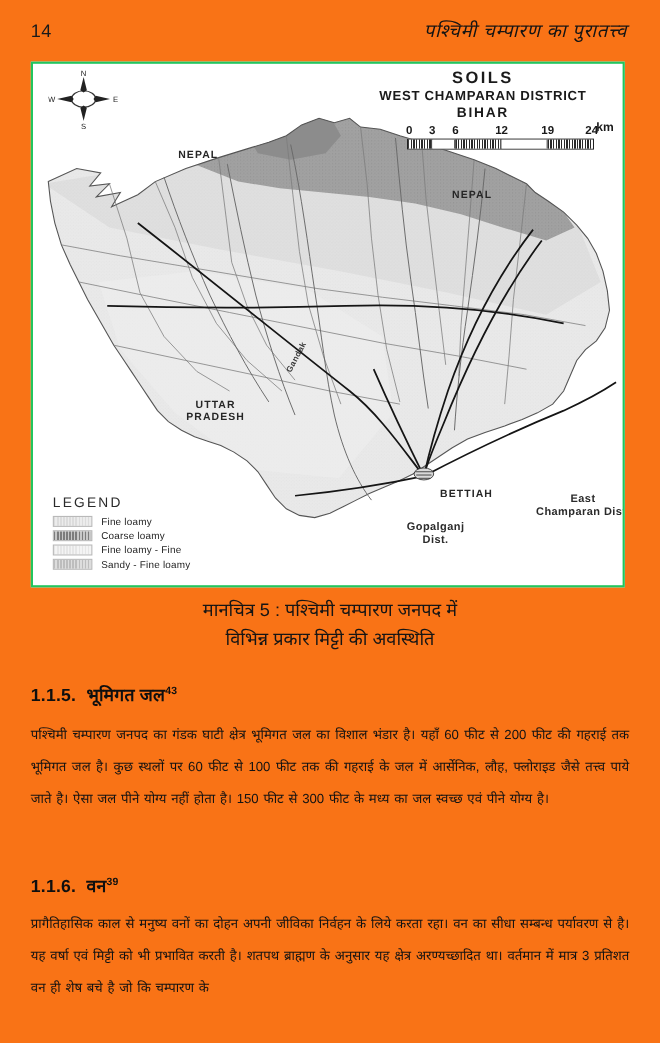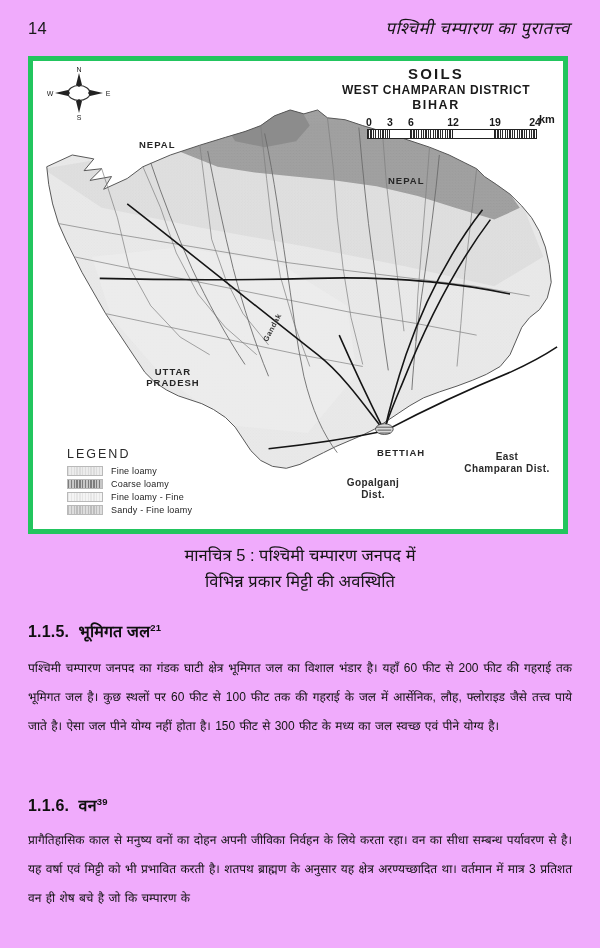--- a/index.html
+++ b/index.html
@@ -12,21 +12,21 @@
     height: 948px;
     position: relative;
     font-family: "Liberation Sans", sans-serif;
     color: #111111;
     overflow: hidden;
   }
 
   .page {
     position: absolute;
     inset: 0;
-    background: #f0abfc;
+    background: #f97316;
   }
 
   
   .page-header {
     position: absolute;
     top: 16px;
     left: 28px;
     right: 30px;
     height: 26px;
     display: flex;
@@ -50,21 +50,21 @@
   .figure {
     position: absolute;
     top: 56px;
     left: 28px;
     width: 540px;
     height: 478px;
   }
   .map-frame {
     position: absolute;
     inset: 0;
-    border: 5px solid #22c55e;
+    border: 2px solid #22c55e;
     background: #ffffff;
     overflow: hidden;
   }
   .map-canvas {
     position: absolute;
     inset: 0;
   }
   .map-canvas svg {
     display: block;
     width: 100%;
@@ -152,40 +152,41 @@
   
   .map-label {
     position: absolute;
     font-size: 9.5px;
     font-weight: bold;
     color: #262626;
     letter-spacing: 1px;
     text-align: center;
     line-height: 1.18;
     white-space: pre-line;
+    margin-left: 26px;
   }
   .map-label.small {
     font-size: 10px;
     font-weight: bold;
     letter-spacing: 0.4px;
     color: #2b2b2b;
   }
   .river-label {
     position: absolute;
     font-size: 7.5px;
     font-weight: bold;
     color: #3a3a3a;
     transform: rotate(-62deg);
     letter-spacing: 0.5px;
   }
 
   
   .legend {
     position: absolute;
-    left: 34px;
+    left: 18px;
     bottom: 12px;
     width: 190px;
   }
   .legend-title {
     font-size: 12.5px;
     letter-spacing: 2px;
     color: #2a2a2a;
     margin-bottom: 4px;
   }
   .legend-row {
@@ -446,21 +447,21 @@
     </div>
   </div>
 
   <div class="caption">
     <div>मानचित्र 5 : पश्चिमी चम्पारण जनपद में</div>
     <div>विभिन्न प्रकार मिट्टी की अवस्थिति</div>
   </div>
 
   <div class="section-head" id="sec-groundwater">
     <span>1.1.5.</span>
-    <span>&nbsp;</span><span>भूमिगत जल</span><sup>21</sup>
+    <span>&nbsp;</span><span>भूमिगत जल</span><sup>43</sup>
   </div>
   <div class="para" id="para-groundwater">पश्चिमी चम्पारण जनपद का गंडक घाटी क्षेत्र भूमिगत जल का विशाल भंडार है। यहाँ 60 फीट से 200 फीट की गहराई तक भूमिगत जल है। कुछ स्थलों पर 60 फीट से 100 फीट तक की गहराई के जल में आर्सेनिक, लौह, फ्लोराइड जैसे तत्त्व पाये जाते है। ऐसा जल पीने योग्य नहीं होता है। 150 फीट से 300 फीट के मध्य का जल स्वच्छ एवं पीने योग्य है।</div>
 
   <div class="section-head" id="sec-forest">
     <span>1.1.6.</span>
     <span>&nbsp;</span><span>वन</span><sup>39</sup>
   </div>
   <div class="para" id="para-forest">प्रागैतिहासिक काल से मनुष्य वनों का दोहन अपनी जीविका निर्वहन के लिये करता रहा। वन का सीधा सम्बन्ध पर्यावरण से है। यह वर्षा एवं मिट्टी को भी प्रभावित करती है। शतपथ ब्राह्मण के अनुसार यह क्षेत्र अरण्यच्छादित था। वर्तमान में मात्र 3 प्रतिशत वन ही शेष बचे है जो कि चम्पारण के</div>
 
 </div>

